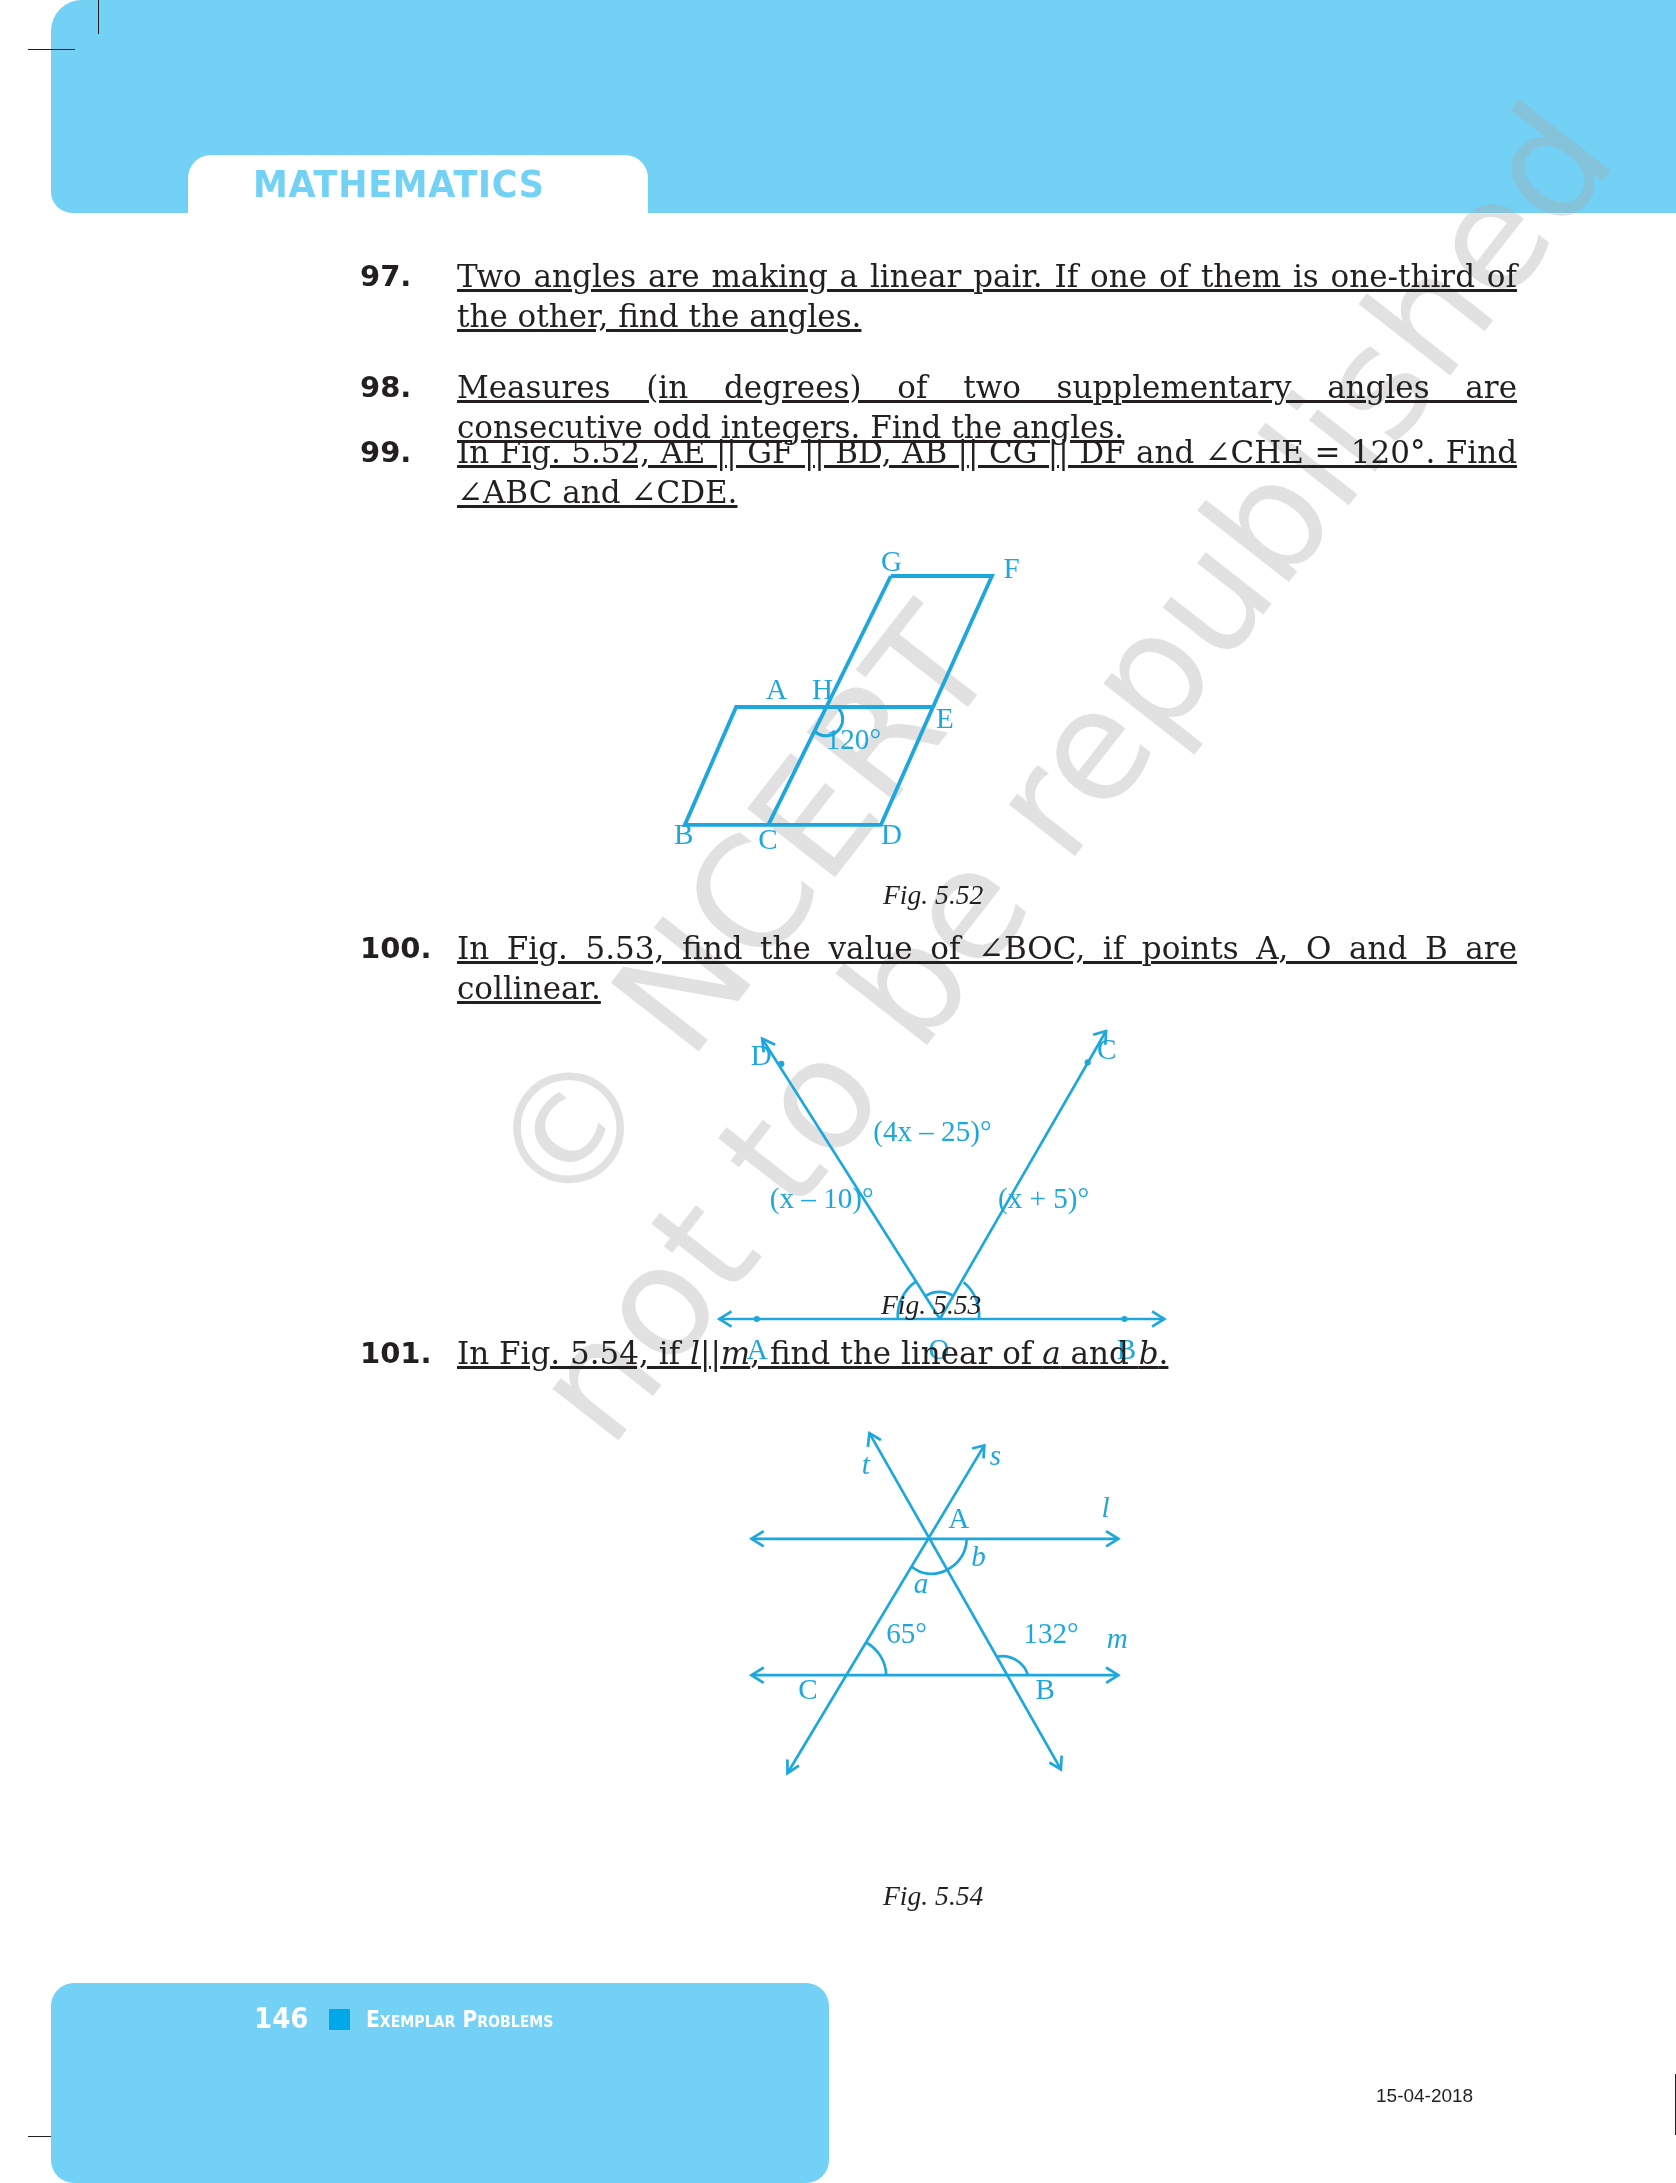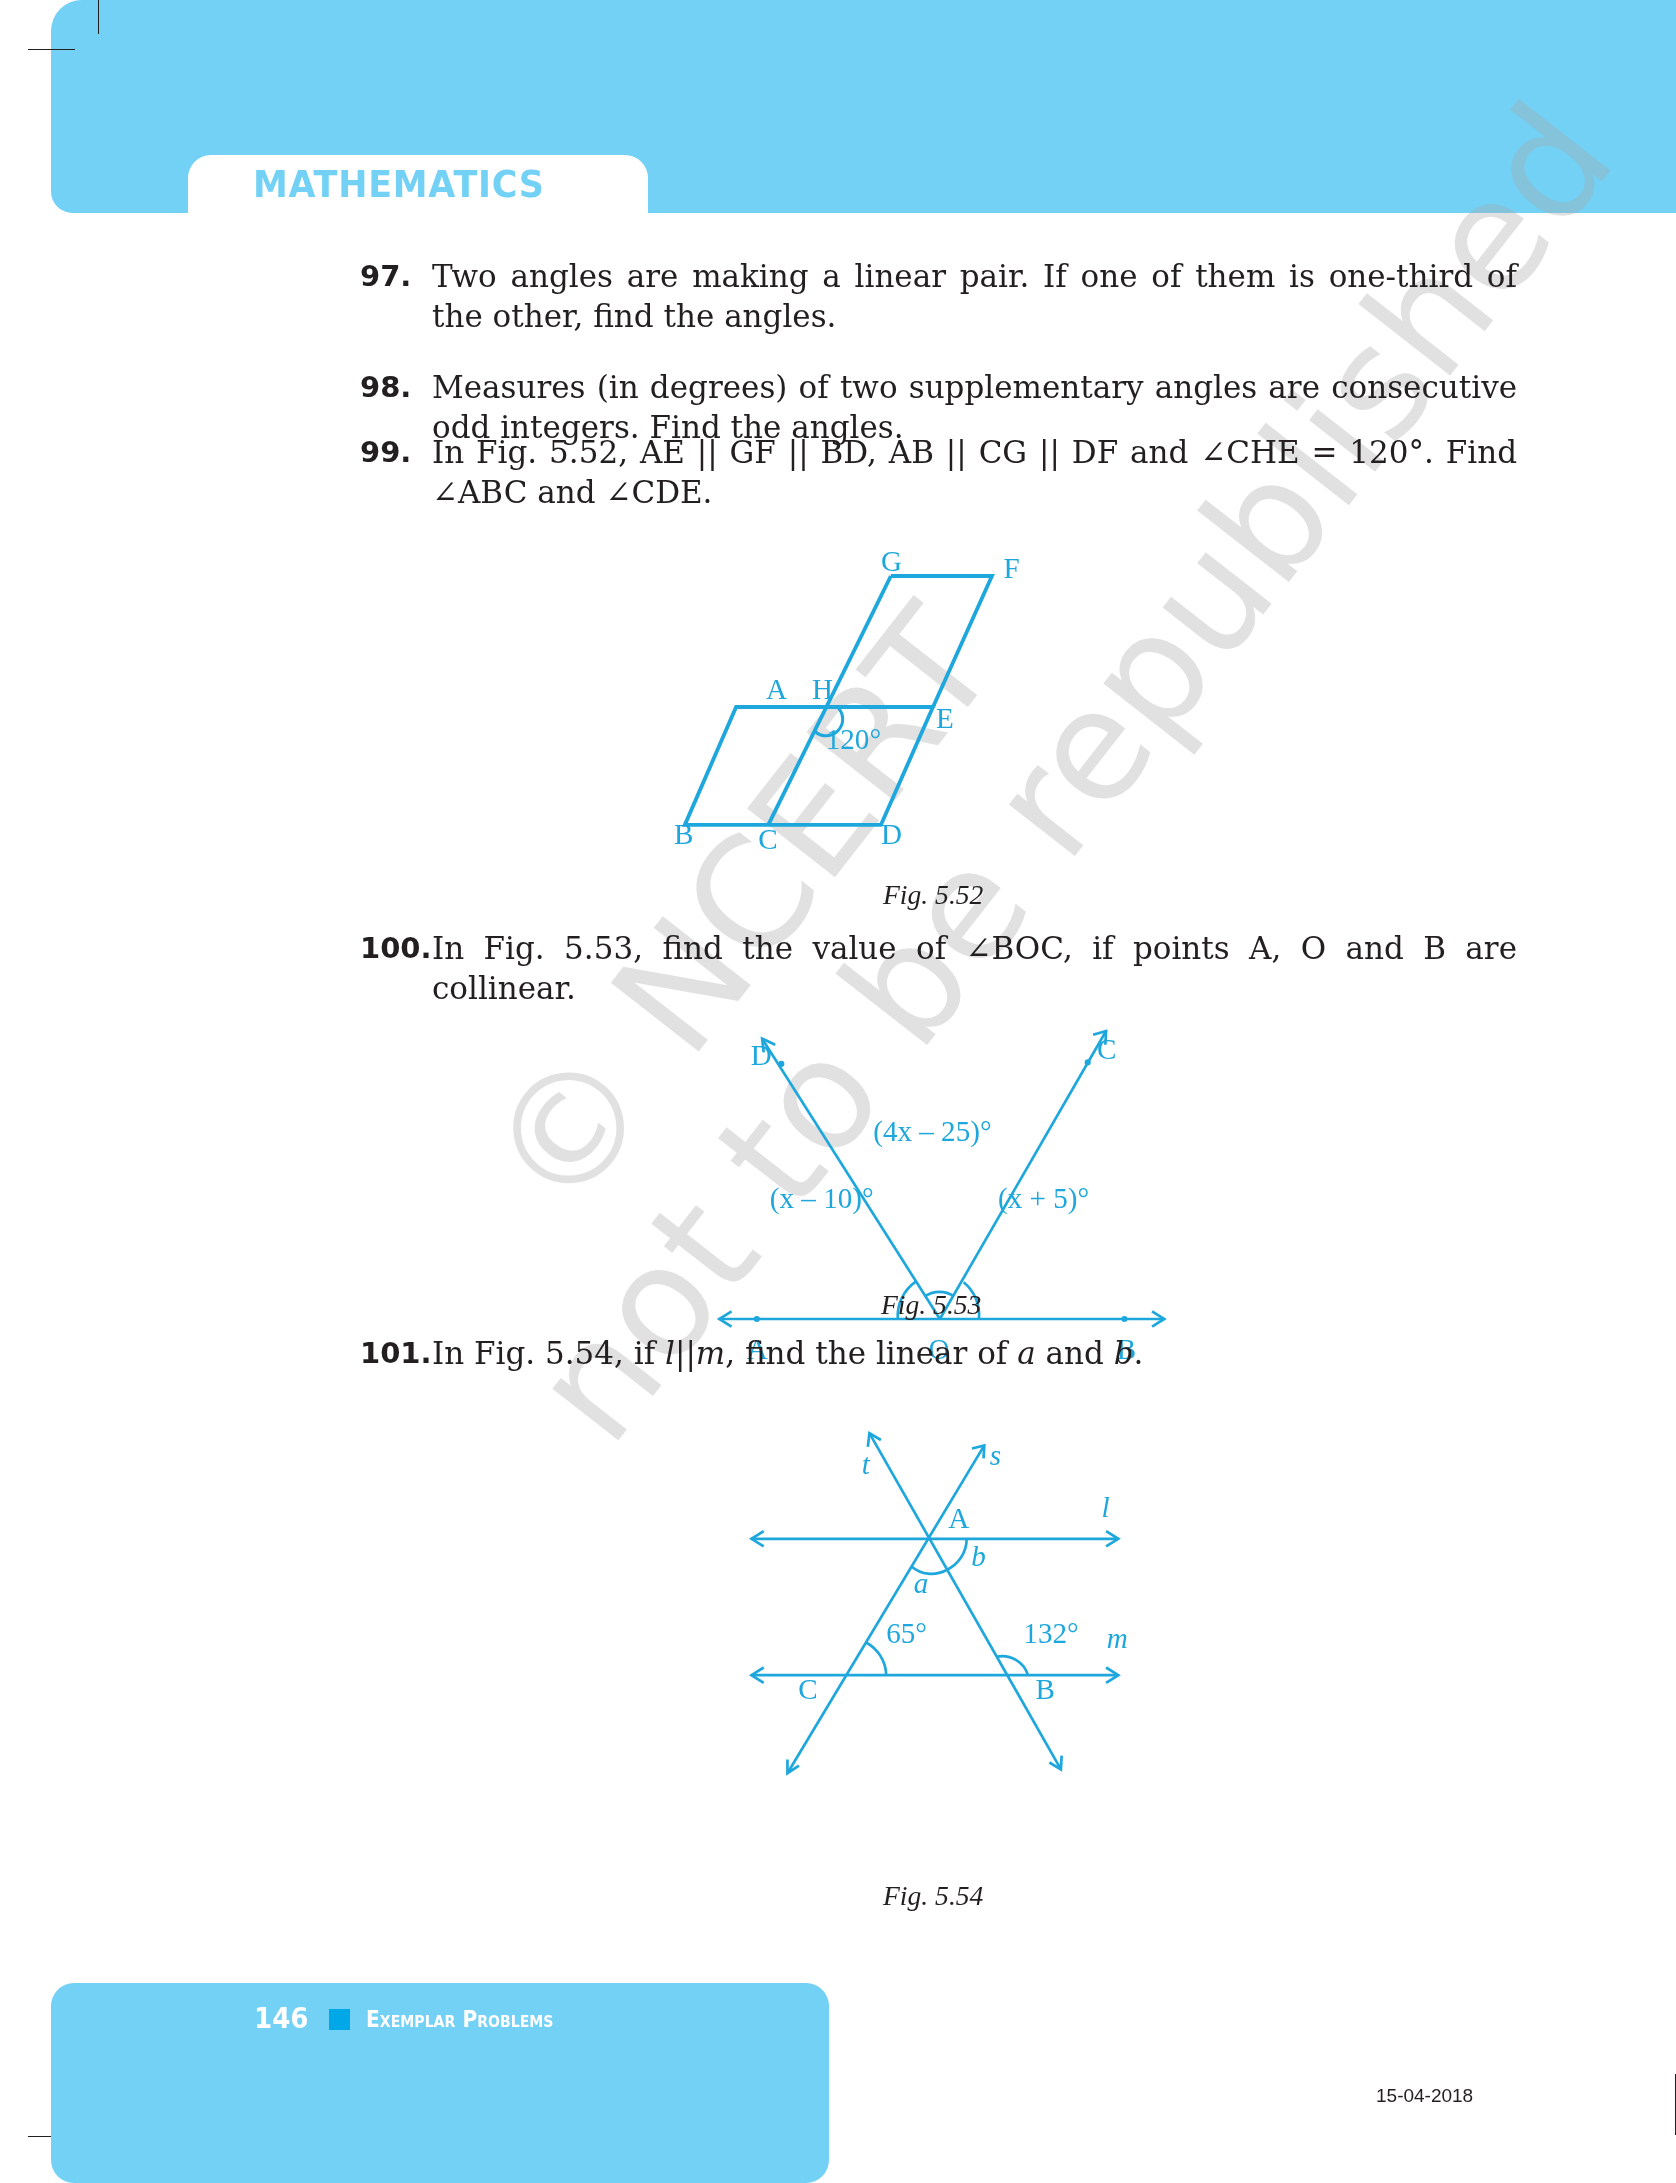--- a/index.html
+++ b/index.html
@@ -24,21 +24,21 @@
     transform: scaleX(0.92); transform-origin: left center;
   }
   .crop { position: absolute; background: #231f20; }
   .q {
     position: absolute; left: 360px; width: 1157px; font-size: 31px; line-height: 40px;
   }
   .q .num {
     position: absolute; left: 0; width: 84px; text-align: left;
     font-weight: bold; font-family: "DejaVu Sans", "Liberation Sans", sans-serif; font-size: 29px;
   }
-  .q .txt { margin-left: 72px; text-align: justify; }
+  .q .txt { margin-left: 97px; text-align: justify; text-decoration: underline; }
   .q .txt i { font-style: italic; }
   .caption {
     position: absolute; font-style: italic; font-size: 27.6px; color: #231f20;
     font-family: "Liberation Serif", "DejaVu Serif", serif;
   }
   svg.fig { position: absolute; left: 0; top: 0; overflow: visible; }
   .fig text { font-family: "Liberation Serif", "DejaVu Serif", serif; fill: #1ea7dc; font-size: 38px; }
   .watermark {
     position: absolute; left: 360px; top: 1256px; width: 1302px;
     font-family: "DejaVu Sans", "Liberation Sans", sans-serif;

